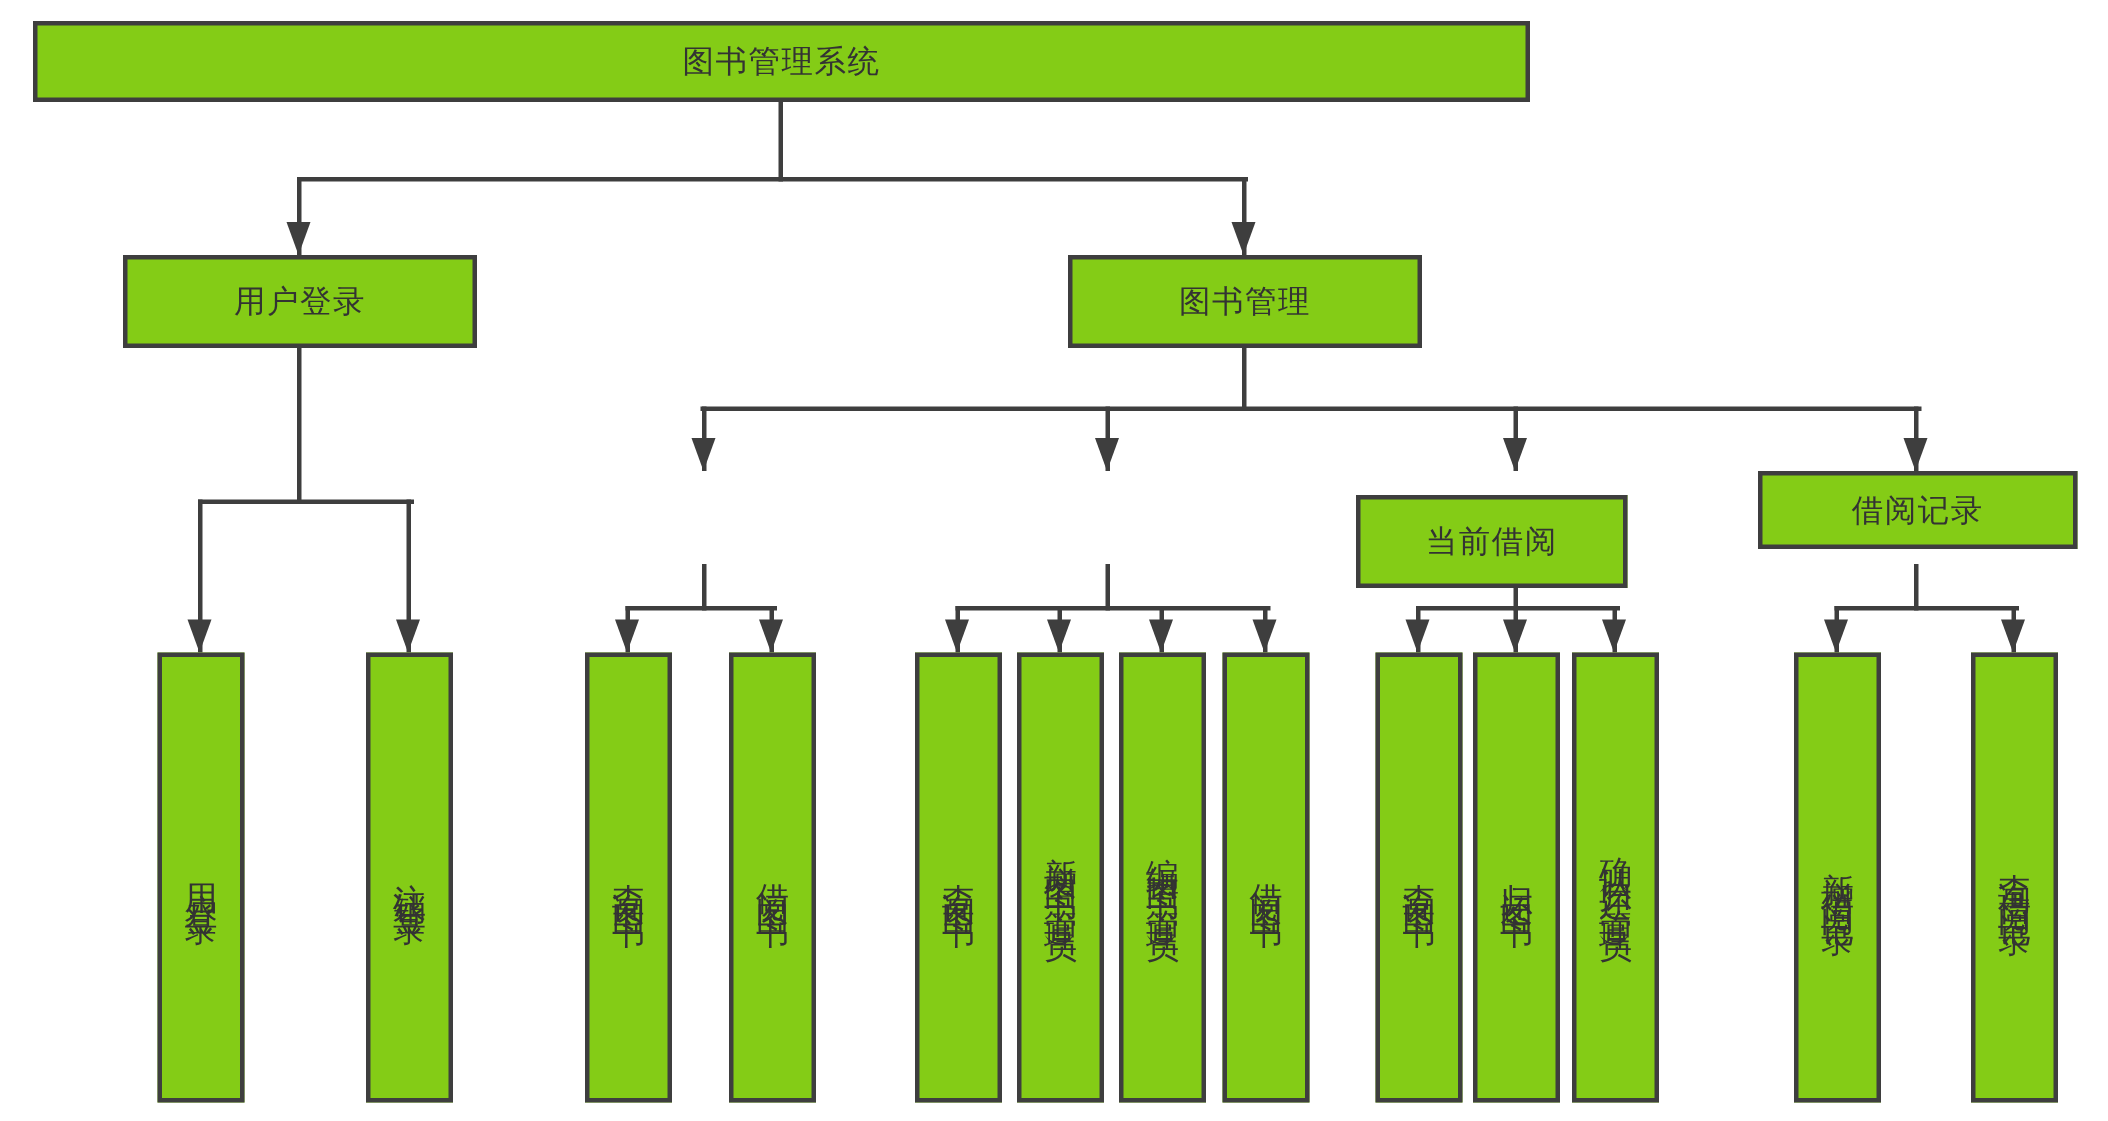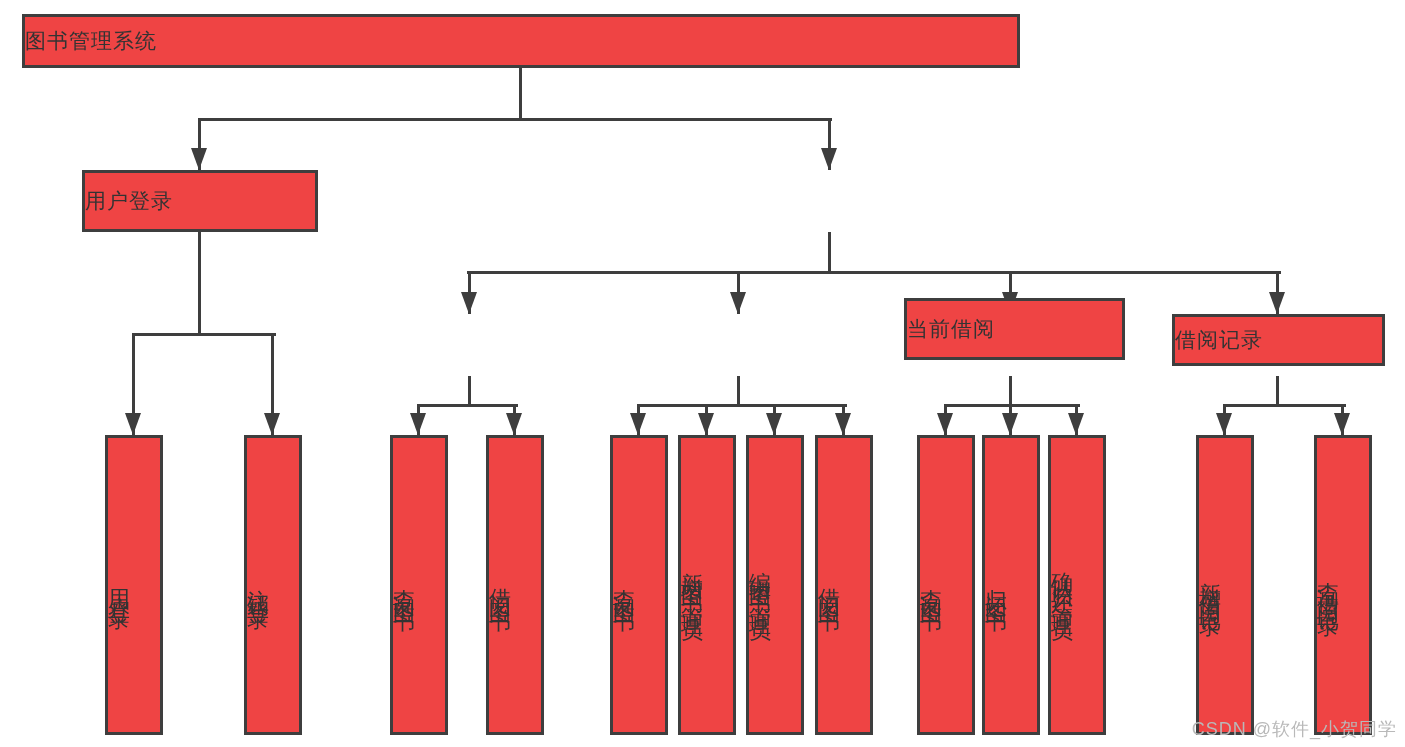--- a/index.html
+++ b/index.html
@@ -28,25 +28,25 @@
     height: 0;
     border-left: 8px solid transparent;
     border-right: 8px solid transparent;
     border-top: 22px solid #3e3e3e;
     z-index: 2;
   }
   
   .box {
     position: absolute;
     box-sizing: border-box;
-    background: #ef4444;
+    background: #84cc16;
     border: 3px solid #3e3e3e;
     display: flex;
     align-items: center;
-    justify-content: flex-start;
+    justify-content: center;
     z-index: 3;
     color: #333333;
   }
   .box.h span {
     font-size: 21px;
     letter-spacing: 1px;
     white-space: nowrap;
   }
   .box.v {
     width: 58px;
@@ -134,22 +134,25 @@
   <div class="arrow" style="left:1216px; top:413px;"></div>
   <div class="arrow" style="left:1334px; top:413px;"></div>
 
   <div class="box h" style="left:22px; top:14px; width:998px; height:54px;">
     <span>图书管理系统</span>
   </div>
 
   <div class="box h" style="left:82px; top:170px; width:236px; height:62px;">
     <span>用户登录</span>
   </div>
-
-  <div class="box h" style="left:904px; top:298px; width:221px; height:62px;">
+  <div class="box h" style="left:712px; top:170px; width:236px; height:62px;">
+    <span>图书管理</span>
+  </div>
+
+  <div class="box h" style="left:904px; top:330px; width:181px; height:62px;">
     <span>当前借阅</span>
   </div>
   <div class="box h" style="left:1172px; top:314px; width:213px; height:52px;">
     <span>借阅记录</span>
   </div>
 
   <div class="box v" style="left:105px;">
     <span>用户登录</span>
   </div>
   <div class="box v" style="left:244px;">
@@ -186,15 +189,14 @@
     <span>确认归还（管理员）</span>
   </div>
 
   <div class="box v" style="left:1196px;">
     <span>新增借阅记录</span>
   </div>
   <div class="box v" style="left:1314px;">
     <span>查询借阅记录</span>
   </div>
 
-  <div class="watermark">CSDN @软件_小贺同学</div>
 
 </div>
 
 </body></html>

